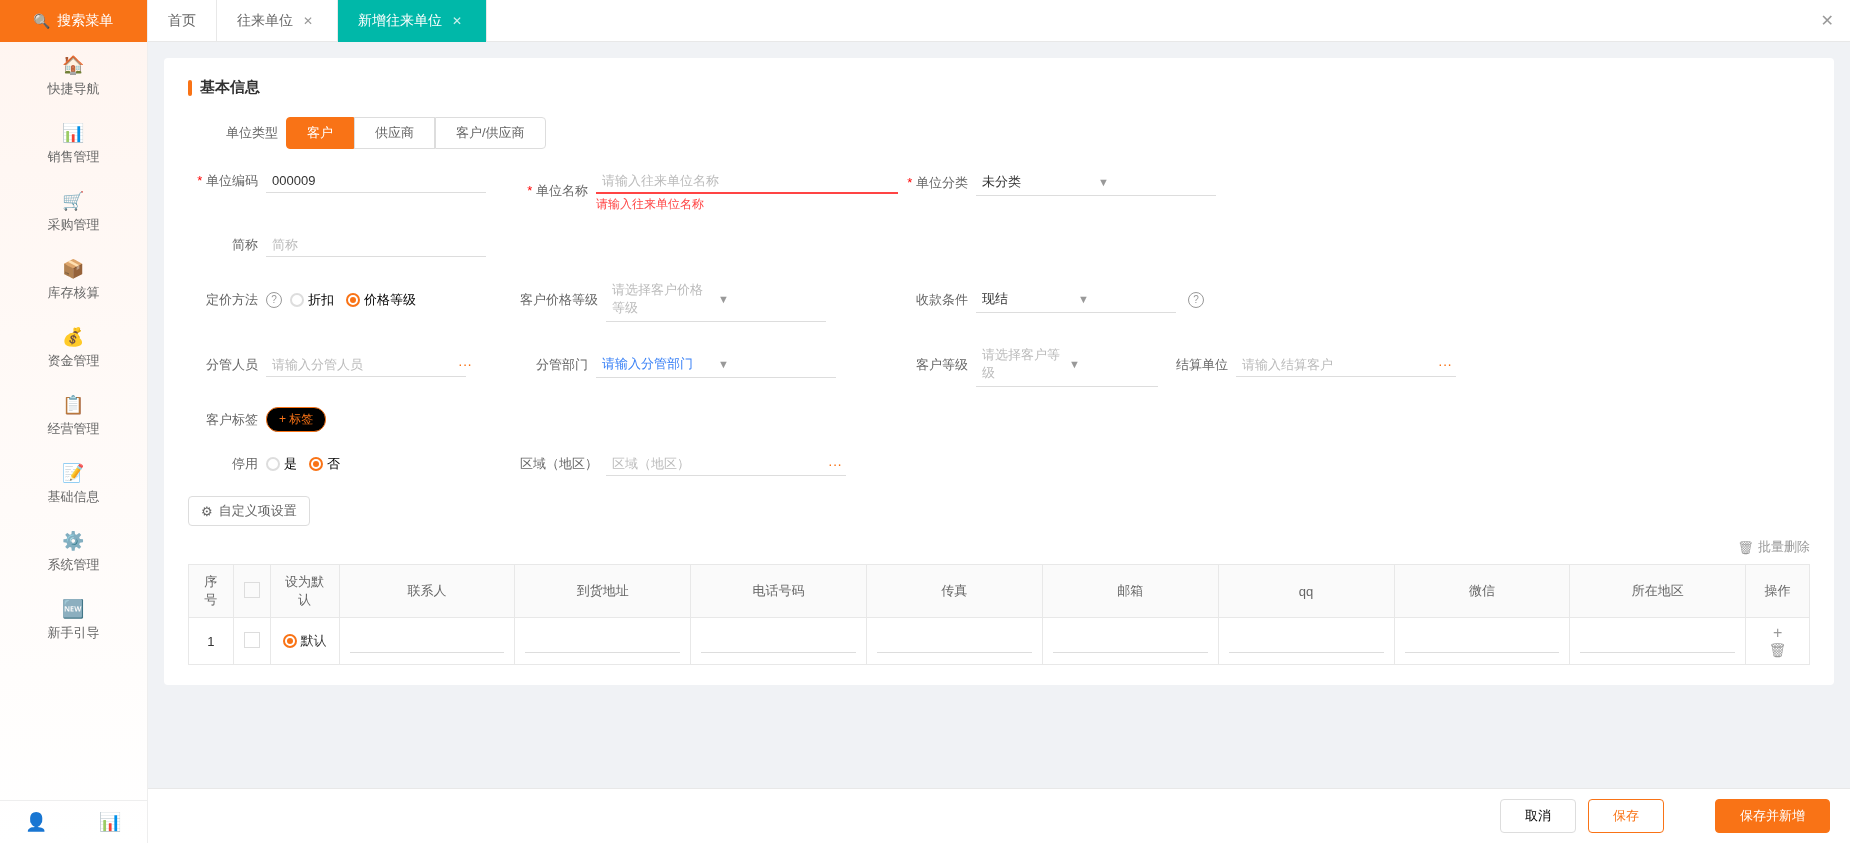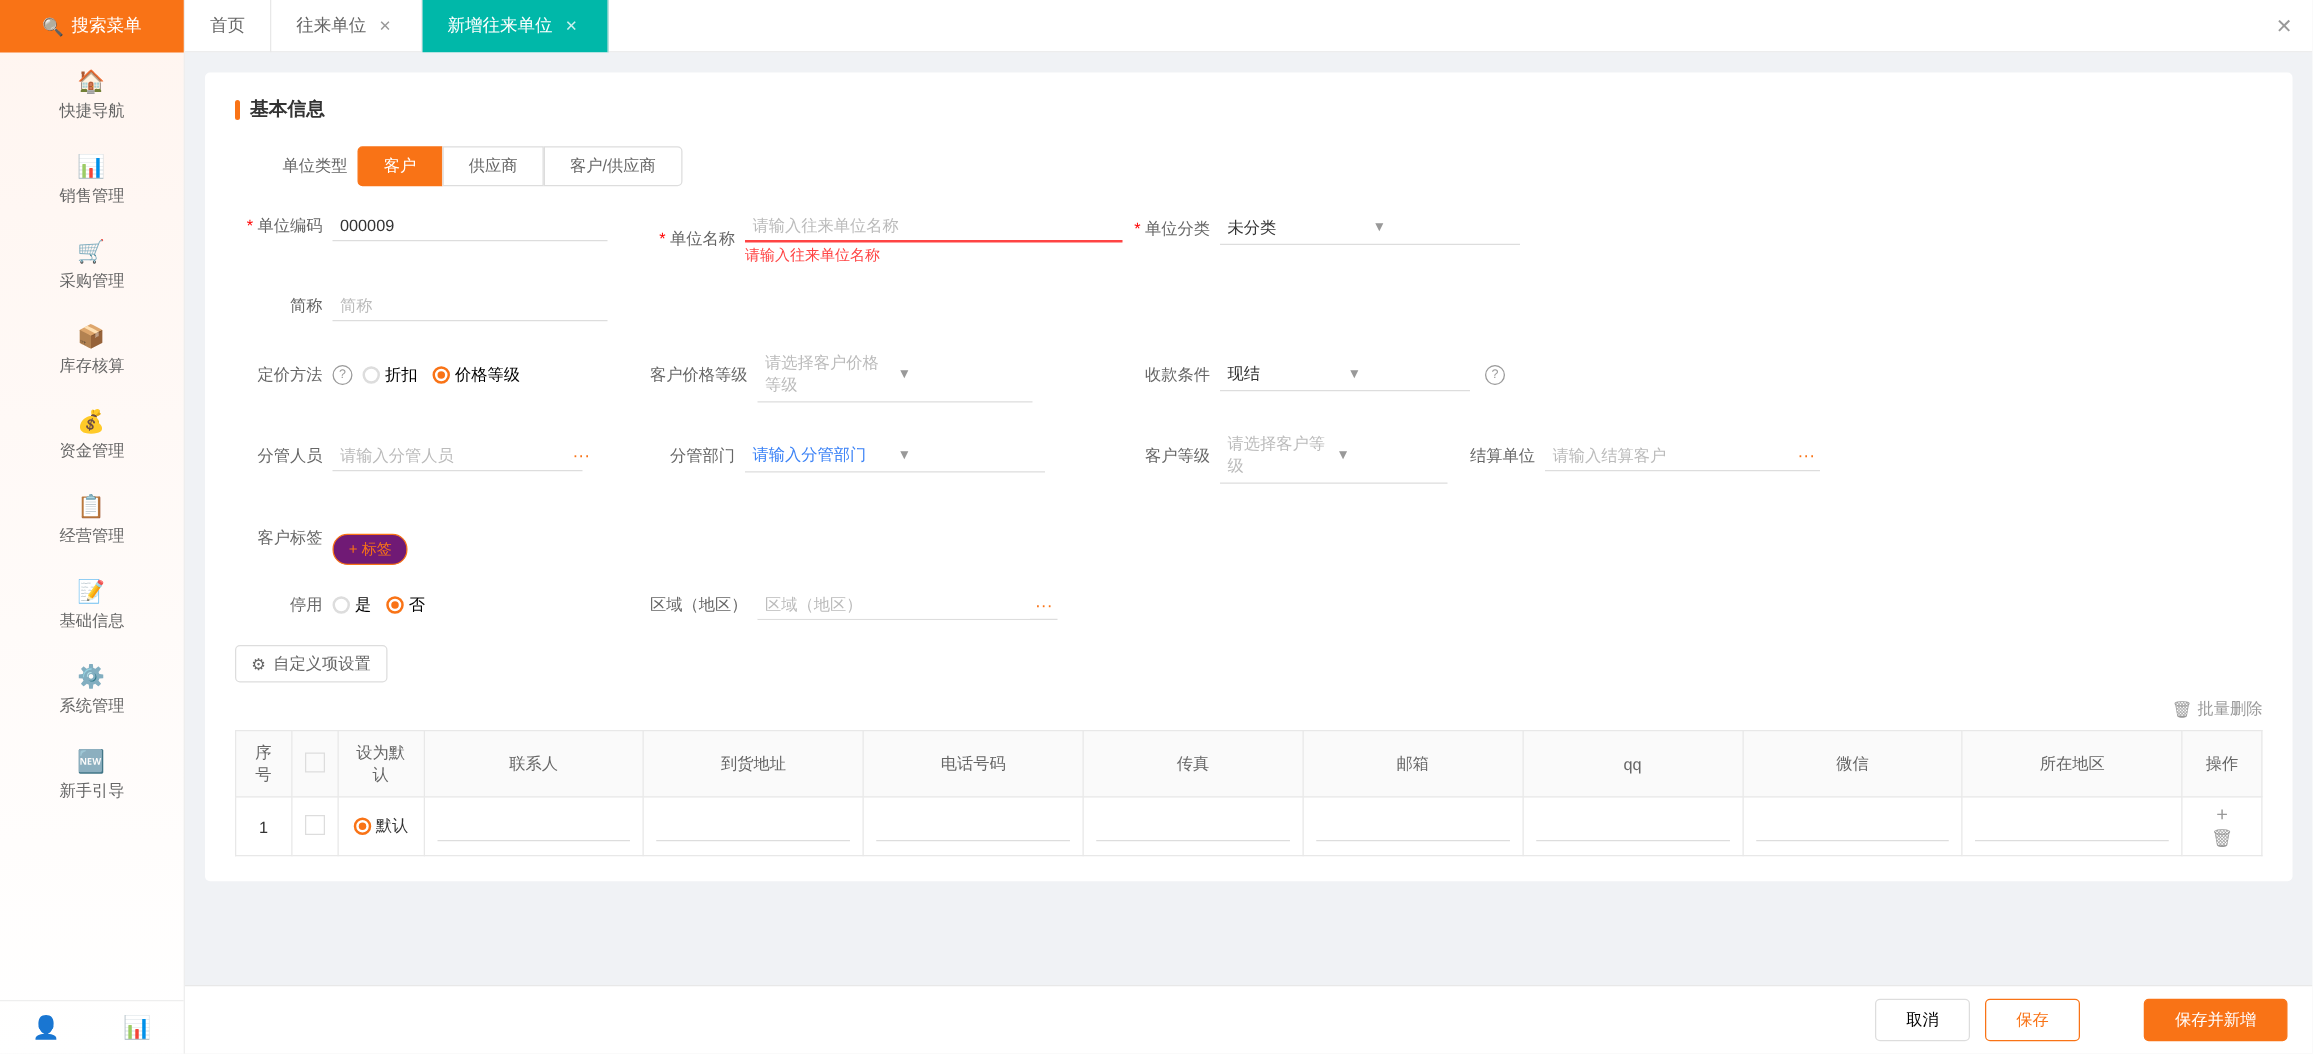--- a/index.html
+++ b/index.html
@@ -247,22 +247,21 @@
     }
 
     
     .tag-add-btn {
       border: 1px solid #f97316;
       color: #f97316;
       padding: 3px 12px;
       border-radius: 12px;
       font-size: 12px;
       cursor: pointer;
-      background: #701a75;
-      margin-top: 20px;
+      background: #000000;
     }
 
     
     .help-icon {
       width: 16px; height: 16px;
       border: 1px solid #999;
       border-radius: 50%;
       display: inline-flex;
       align-items: center;
       justify-content: center;

